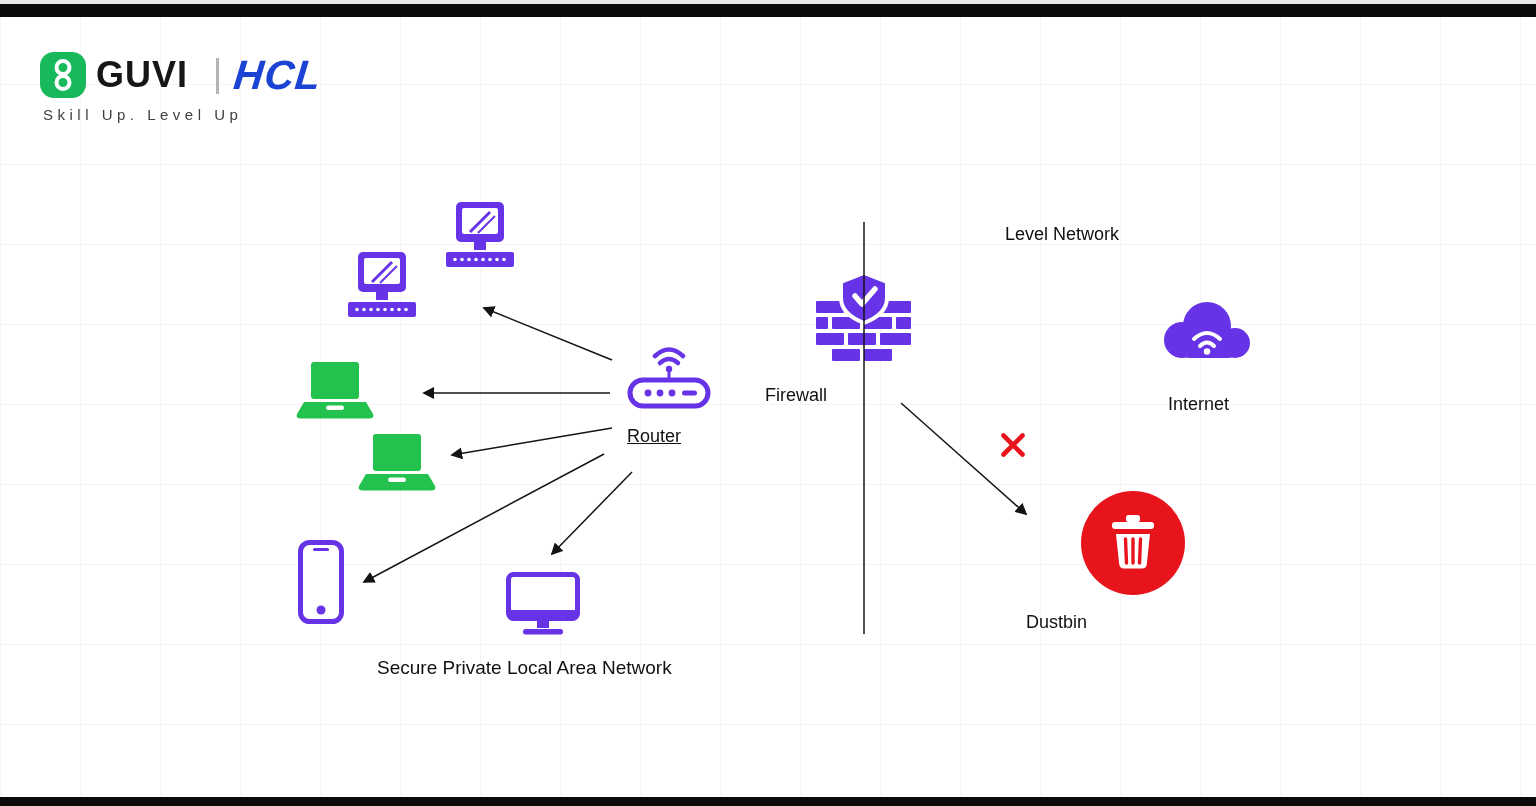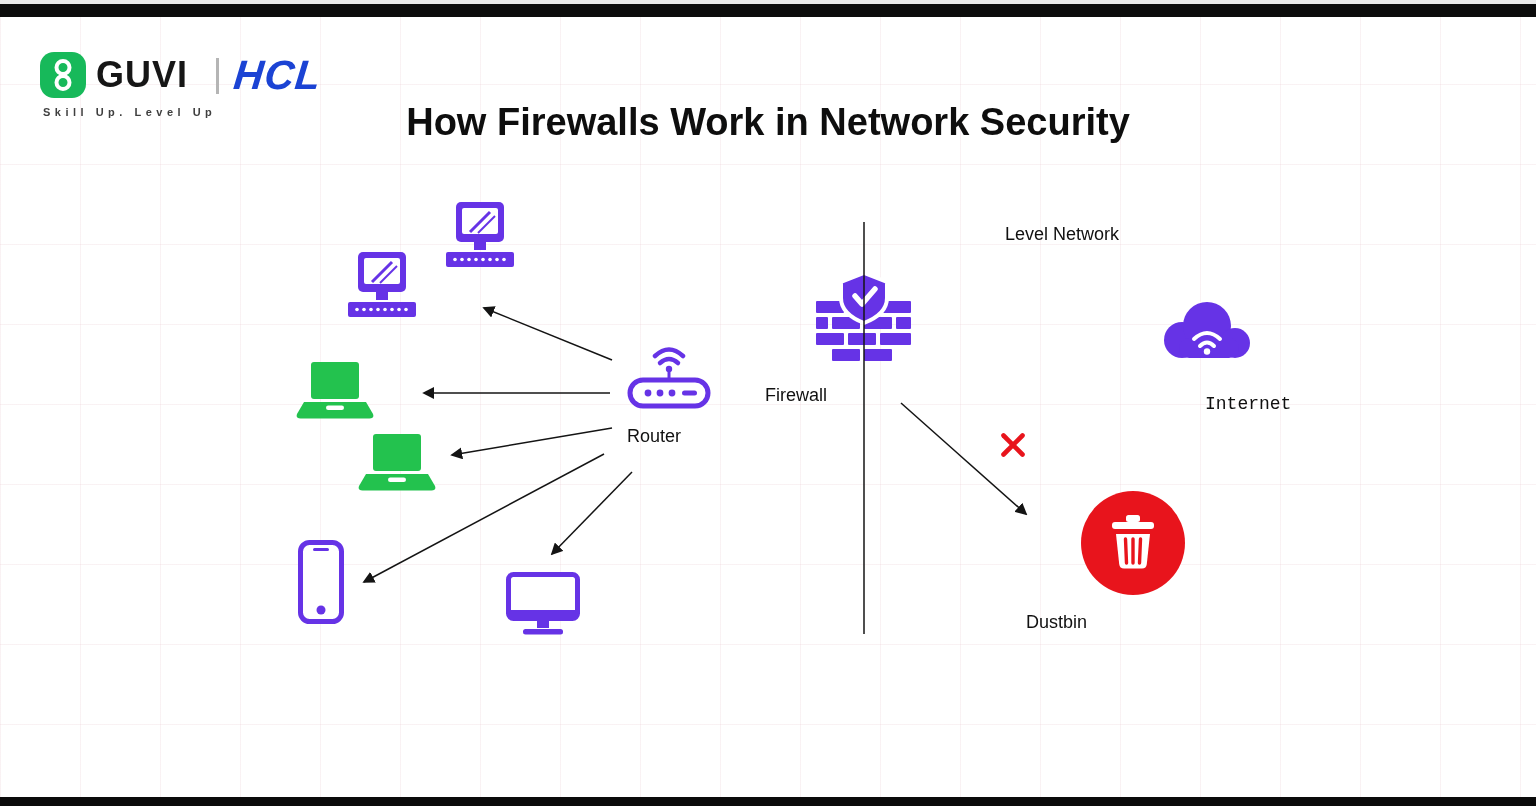--- a/index.html
+++ b/index.html
@@ -18,45 +18,45 @@
     color:#141414;
   }
   .bar{position:absolute;left:0;right:0;height:13px;background:#0b0b0b;}
   .bar-top{top:0;} .bar-bottom{bottom:0;}
 
   
   .guvi-mark{position:absolute;left:40px;top:48px;width:46px;height:46px;}
   .guvi-text{position:absolute;left:96px;top:50px;font-size:36px;font-weight:800;letter-spacing:1px;color:#161616;}
   .logo-divider{position:absolute;left:216px;top:54px;width:3px;height:36px;background:#b5b5b5;}
   .hcl-text{position:absolute;left:234px;top:48px;font-size:41px;font-weight:900;font-style:italic;color:#1B43D4;letter-spacing:1px;transform:skewX(-6deg);}
-  .tagline{position:absolute;left:43px;top:102px;font-size:11px;font-weight:700;letter-spacing:4.5px;color:#3f3f3f;}
+  .tagline{position:absolute;left:43px;top:102px;font-size:15px;font-weight:400;letter-spacing:4.5px;color:#3f3f3f;}
   .page-title{position:absolute;left:0;right:0;top:97px;text-align:center;font-size:38px;font-weight:800;color:#0e0e0e;}
 
   
   .icon{position:absolute;}
   .icon svg{display:block;width:100%;height:100%;}
   .dg-label{position:absolute;font-size:18px;font-weight:500;color:#111;}
   .dg-label.center{}
 
   .desktop-1{left:446px;top:198px;width:68px;height:72px;}
   .desktop-2{left:348px;top:248px;width:68px;height:72px;}
   .laptop-1{left:296px;top:358px;width:78px;height:62px;}
   .laptop-2{left:358px;top:430px;width:78px;height:62px;}
   .phone{left:298px;top:536px;width:46px;height:84px;}
   .monitor{left:506px;top:568px;width:74px;height:66px;}
   .router{left:627px;top:338px;width:84px;height:68px;}
   .firewall{left:815px;top:266px;width:98px;height:102px;}
   .cloud{left:1155px;top:294px;width:100px;height:66px;}
   .dustbin{left:1081px;top:487px;width:104px;height:104px;}
   .xmark{left:999px;top:427px;width:28px;height:28px;}
 
-  .router-label{left:627px;top:422px;width:84px;}
+  .router-label{left:627px;top:422px;width:84px;text-decoration:underline;}
   .firewall-label{left:765px;top:381px;width:100px;}
   .public-network-label{left:1005px;top:220px;}
-  .internet-label{left:1205px;top:390px;width:108px;font-family:Liberation Mono, monospace;}
+  .internet-label{left:1168px;top:390px;width:108px;}
   .dustbin-label{left:1026px;top:608px;width:100px;}
   .secure-lan-label{left:377px;top:653px;font-size:19px;}
 
   .arrow-layer{position:absolute;inset:0;pointer-events:none;}
 </style>
 </head>
 <body>
 
 <div class="canvas">
 
@@ -70,21 +70,20 @@
         <circle cx="23" cy="15.5" r="6.5"></circle>
         <circle cx="23" cy="30.5" r="6.5"></circle>
       </g>
     </svg>
   </div>
   <div class="guvi-text">GUVI</div>
   <div class="logo-divider"></div>
   <div class="hcl-text">HCL</div>
   <div class="tagline">Skill Up. Level Up</div>
 
-  <div class="page-title">How Firewalls Work in Network Security</div>
 
   <div class="icon desktop-1">
     <svg viewBox="0 0 68 72">
       <rect x="10" y="0" width="48" height="40" rx="5" fill="#6633E6"></rect>
       <rect x="16" y="6" width="36" height="26" rx="2" fill="#ffffff"></rect>
       <path d="M24,30 L44,10" stroke="#6633E6" stroke-width="3"></path>
       <path d="M32,31 L49,14" stroke="#6633E6" stroke-width="2"></path>
       <rect x="28" y="40" width="12" height="8" fill="#6633E6"></rect>
       <rect x="0" y="50" width="68" height="15" rx="2" fill="#6633E6"></rect>
       <g fill="#ffffff">
@@ -224,20 +223,21 @@
       <path d="M35,43 h34 l-3.2,30 q-0.5,4.5 -4.8,4.5 h-18 q-4.3,0 -4.8,-4.5 Z" fill="#ffffff"></path>
       <g stroke="#E8141C" stroke-width="3.4" stroke-linecap="round">
         <line x1="44.5" y1="48" x2="45.5" y2="72"></line>
         <line x1="52" y1="48" x2="52" y2="72"></line>
         <line x1="59.5" y1="48" x2="58.5" y2="72"></line>
       </g>
     </svg>
   </div>
   <div class="dg-label center dustbin-label">Dustbin</div>
 
+  <div class="dg-label secure-lan-label">Secure Private Local Area Network</div>
 
   <svg class="arrow-layer" width="1536" height="806" viewBox="0 0 1536 806">
     <defs>
       <marker id="arrow" viewBox="0 0 10 10" refX="8.5" refY="5" markerWidth="8" markerHeight="8" orient="auto-start-reverse">
         <path d="M0,0 L10,5 L0,10 z" fill="#141414"></path>
       </marker>
     </defs>
     <g stroke="#141414" stroke-width="1.5" fill="none">
       <line x1="864" y1="218" x2="864" y2="630"></line>
       <line x1="612" y1="356" x2="484" y2="304" marker-end="url(#arrow)"></line>

